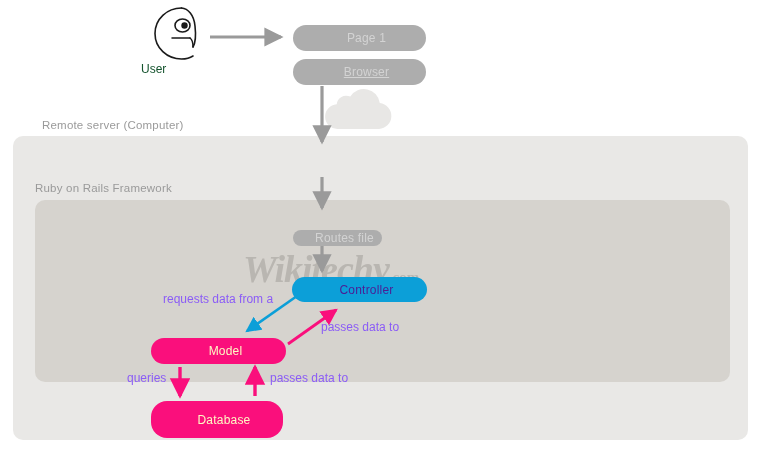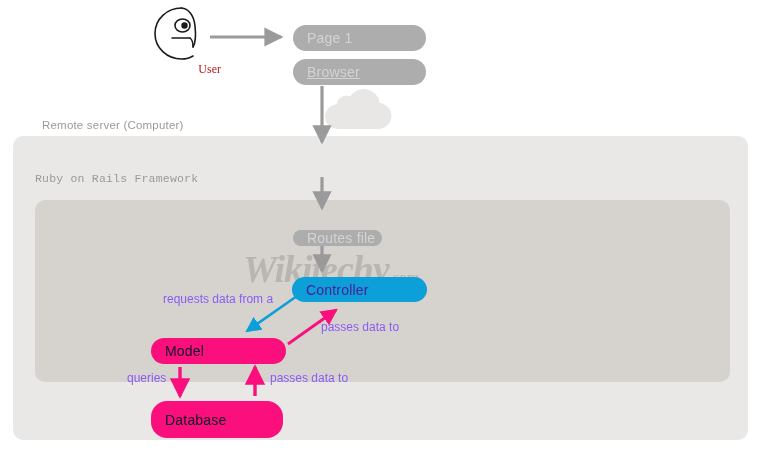--- a/index.html
+++ b/index.html
@@ -38,45 +38,46 @@
     border-radius: 10px;
   }
   .panel-label {
     position: absolute;
     font-size: 11.5px;
     color: #9a9a9a;
     letter-spacing: .2px;
     white-space: nowrap;
   }
   #lbl-remote { left: 42px; top: 119px; }
-  #lbl-rails  { left: 35px; top: 172px; font-family: Liberation Mono, monospace; }
+  #lbl-rails  { left: 35px; top: 182px; }
 
   
   .pill {
     position: absolute;
     border-radius: 16px;
     display: flex;
     align-items: center;
     box-sizing: border-box;
     padding-left: 14px;
-    font-size: 14px;
+    font-size: 12px;
     letter-spacing: .2px;
     white-space: nowrap;
+    justify-content: center;
   }
   .pill.gray {
     background: #adadad;
     color: #d3d3d3;
   }
   .pill.blue {
     background: #0c9fd8;
     color: #4c1d95;
   }
   .pill.pink {
     background: #fa0f7c;
-    color: #0f172a;
+    color: #fef9c3;
   }
 
   #node-page1   { left: 293px; top: 25px;  width: 133px; height: 26px; }
   #node-browser { left: 293px; top: 59px;  width: 133px; height: 26px; text-decoration: underline; }
   #node-webserver { left: 293px; top: 149px; width: 133px; height: 26px; }
   #node-routes  { left: 293px; top: 230px; width: 89px;  height: 16px; }
   #node-controller { left: 292px; top: 277px; width: 135px; height: 25px; }
   #node-model   { left: 151px; top: 338px; width: 135px; height: 26px; }
   #node-database{ left: 151px; top: 401px; width: 132px; height: 37px; }
 
@@ -100,24 +101,23 @@
     height: 459px;
     pointer-events: none;
   }
 
   
   #user-label {
     position: absolute;
     left: 141px;
     top: 62px;
     width: 80px;
-    text-align: right;
+    text-align: left;
     font-size: 12px;
-    color: #b91c1c;
-    font-family: Liberation Serif, serif;
+    color: #14532d;
   }
 
   
   #watermark {
     position: absolute;
     left: 243px;
     top: 247px;
     font-family: "Liberation Serif", serif;
     font-size: 38px;
     font-weight: bold;

